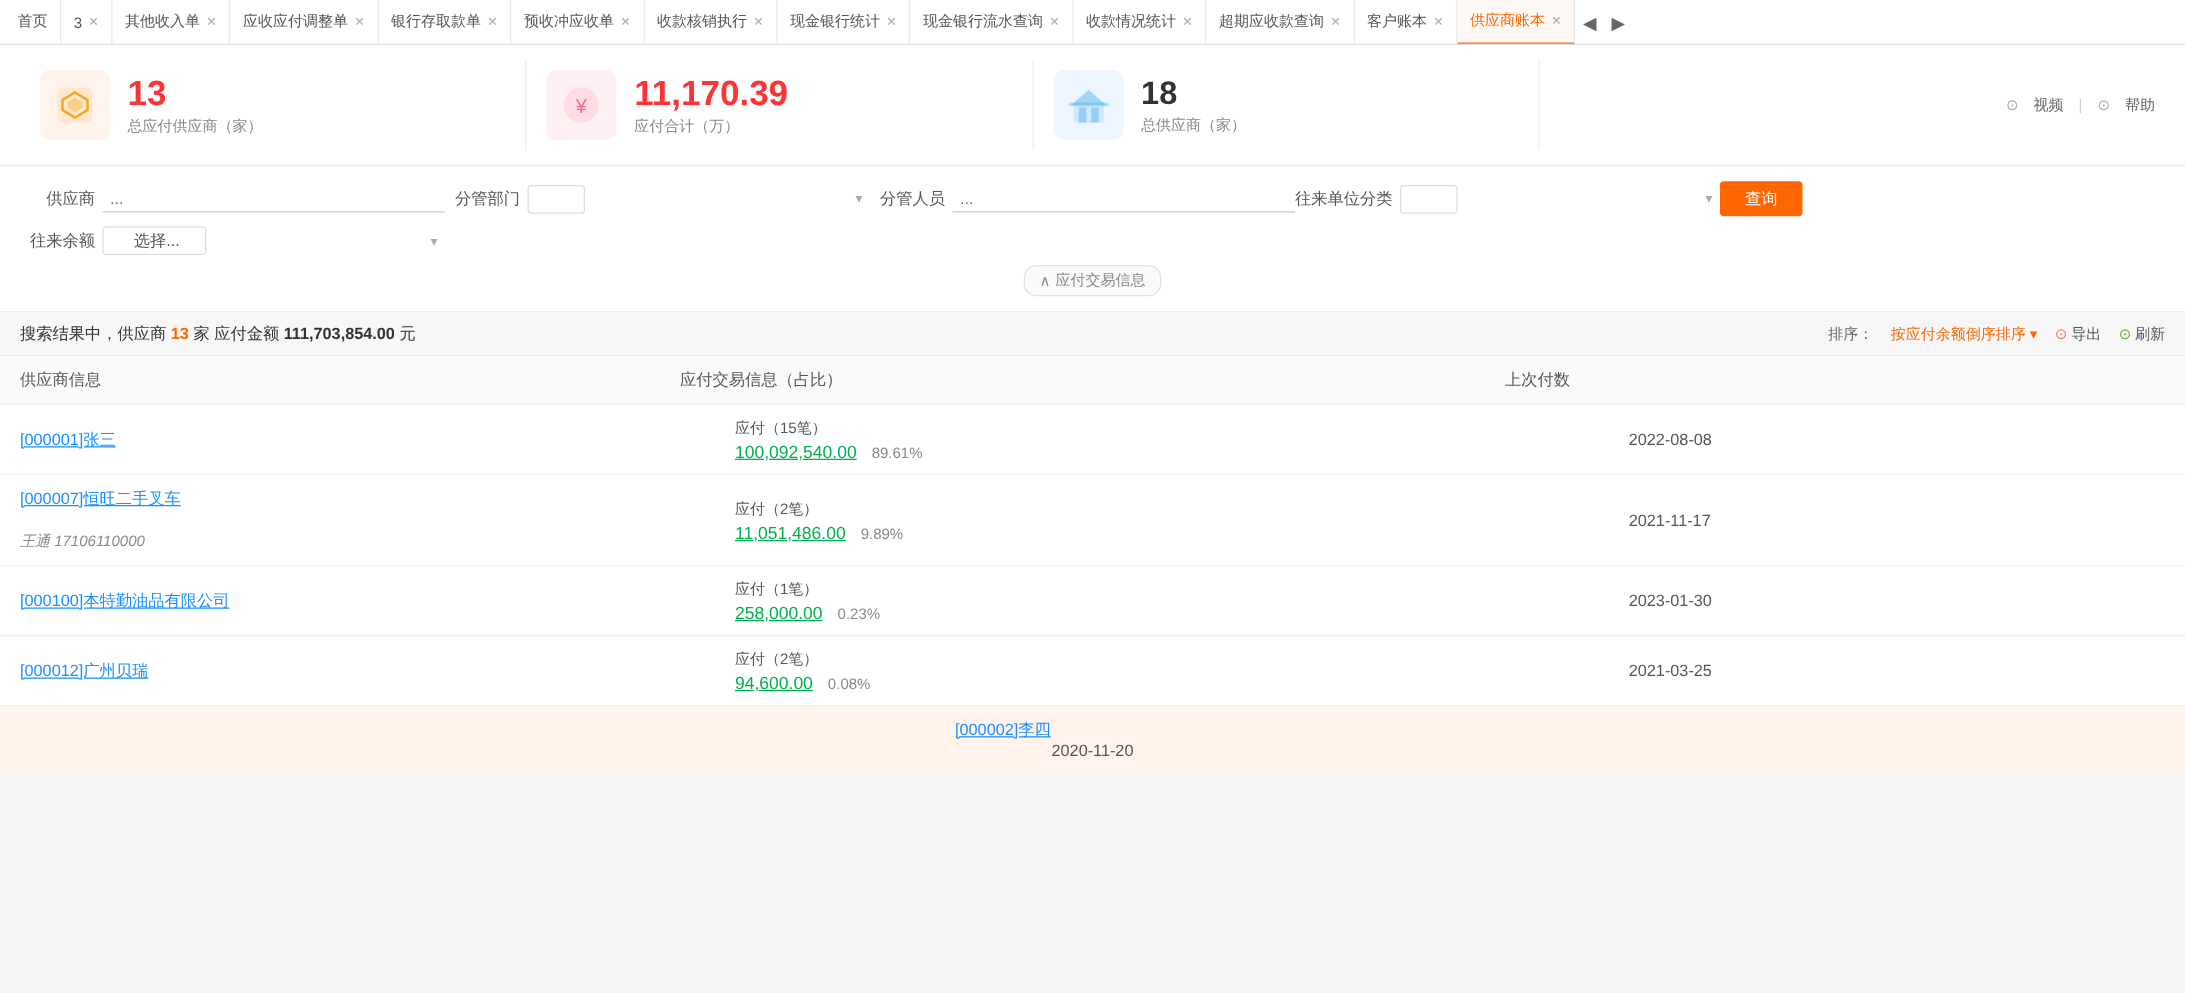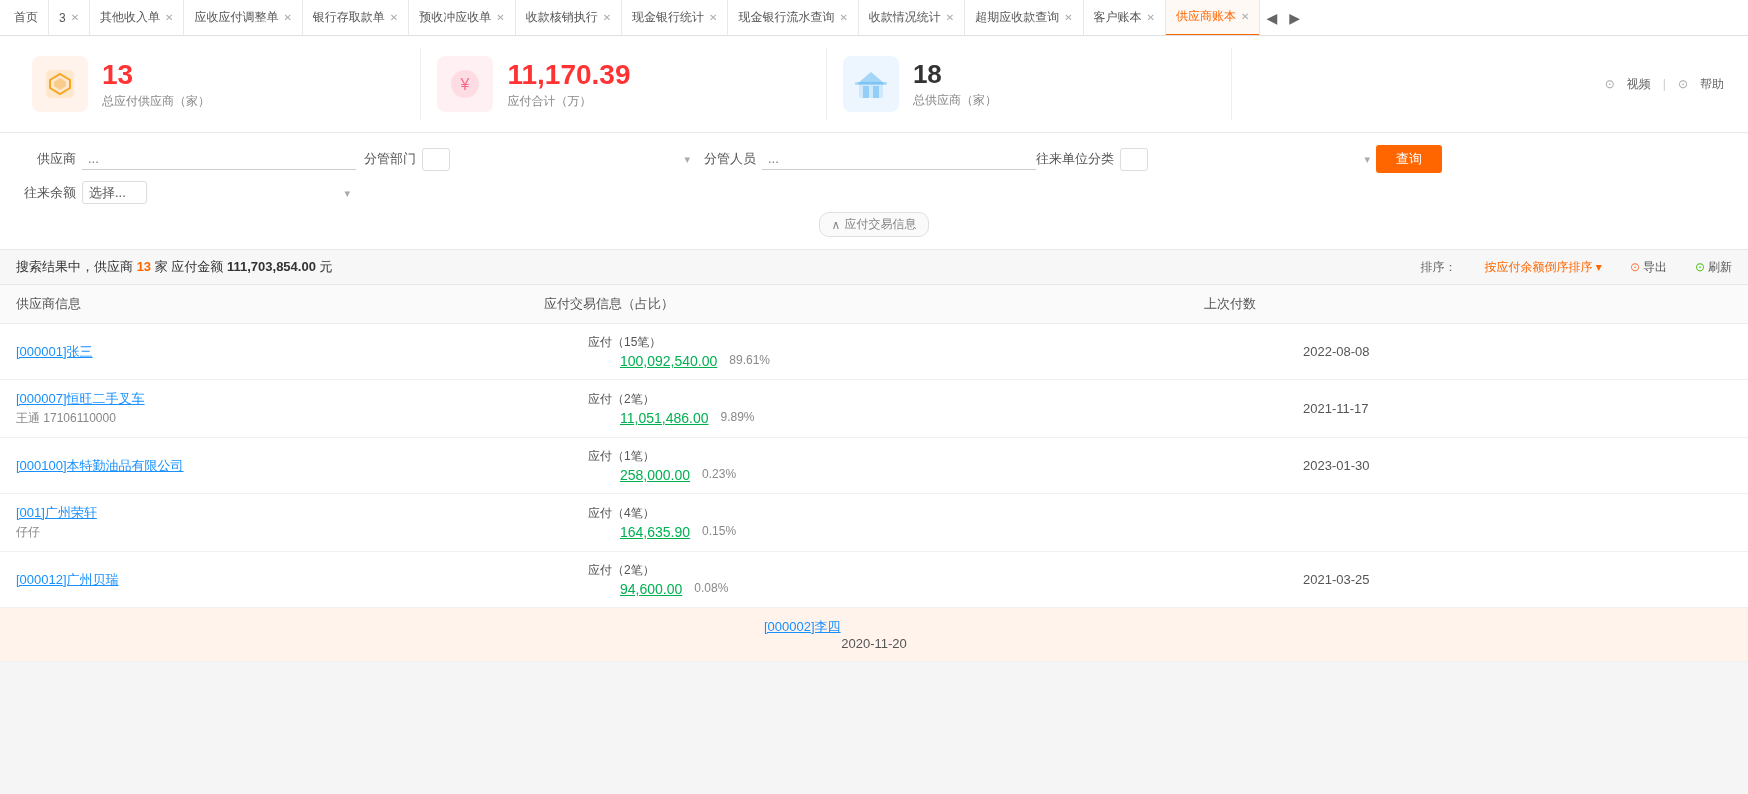--- a/index.html
+++ b/index.html
@@ -50,21 +50,21 @@
       background: #fff; padding: 12px 16px; border-bottom: 1px solid #e8e8e8;
     }
     .filter-row { display: flex; align-items: center; gap: 0; margin-bottom: 8px; flex-wrap: wrap; }
     .filter-item { display: flex; align-items: center; gap: 6px; flex: 1; min-width: 180px; max-width: 340px; }
     .filter-label { color: #555; white-space: nowrap; font-size: 13px; min-width: 60px; text-align: right; }
     .filter-input {
       flex: 1; border: none; border-bottom: 1px solid #ccc; padding: 3px 6px;
       font-size: 13px; color: #999; outline: none; background: transparent;
     }
     .filter-select {
-      flex: 1; border: 1px solid #ddd; border-radius: 3px; padding: 3px 20px 3px 6px;
+      flex: 1; border: 1px solid #ddd; border-radius: 3px; padding: 3px 20px 3px 24px;
       font-size: 13px; color: #555; background: #fff; outline: none; cursor: pointer;
       appearance: none; position: relative;
     }
     .select-wrapper { flex: 1; position: relative; }
     .select-wrapper::after {
       content: '▾'; position: absolute; right: 6px; top: 50%; transform: translateY(-50%);
       color: #aaa; pointer-events: none; font-size: 11px;
     }
     .btn-query {
       background: #ff6600; color: #fff; border: none; border-radius: 3px;
@@ -79,21 +79,21 @@
       border: 1px solid #e0e0e0; border-radius: 10px; background: #fafafa;
     }
 
     
     .results-bar {
       background: #f7f7f7; padding: 8px 16px; border-bottom: 1px solid #e8e8e8;
       display: flex; align-items: center; justify-content: space-between;
     }
     .results-info { font-size: 13px; color: #555; }
     .results-info span { color: #333; }
-    .results-actions { display: flex; align-items: center; gap: 28px; font-size: 12px; color: #555; }
+    .results-actions { display: flex; align-items: center; gap: 14px; font-size: 12px; color: #555; }
     .results-actions span { cursor: pointer; white-space: nowrap; }
     .sort-label { color: #666; }
     .sort-value { color: #ff6600; cursor: pointer; }
 
     
     .table-area { background: #fff; }
     .table-header {
       display: flex; align-items: center; padding: 10px 16px;
       border-bottom: 1px solid #eee; background: #fafafa;
     }
@@ -102,26 +102,26 @@
     .col-lastpay { flex: 1.5; font-weight: 500; color: #555; font-size: 13px; }
     .col-extra { flex: 0.5; }
 
     .table-row {
       display: flex; align-items: center; padding: 10px 16px;
       border-bottom: 1px solid #f0f0f0; cursor: pointer; transition: background 0.1s;
     }
     .table-row.highlighted { background: #fff3ec; flex-direction: column; }
 
     .supplier-link { color: #1890ff; text-decoration: underline; font-size: 13px; cursor: pointer; }
-    .supplier-sub { color: #888; font-size: 12px; margin-top: 2px; }
+    .supplier-sub { color: #888; font-size: 12px; margin-top: 17px; font-style: italic; }
 
     .trans-label { color: #555; font-size: 12px; margin-bottom: 2px; }
     .trans-amount { color: #00b050; font-size: 14px; font-weight: 500; text-decoration: underline; cursor: pointer; }
     .trans-percent { color: #888; font-size: 12px; margin-left: 12px; }
-    .trans-row { display: flex; align-items: flex-start; gap: 0; margin-left: 32px; }
+    .trans-row { display: flex; align-items: flex-end; gap: 0; }
 
     .lastpay-date { color: #555; font-size: 13px; }
 
     .scrollbar-placeholder { width: 8px; }
 
     
     .table-container { position: relative; max-height: calc(100vh - 320px); overflow-y: auto; }
   </style>
 </head>
 <body>
@@ -367,36 +367,20 @@
         <div class="trans-row">
           <span class="trans-amount">258,000.00</span>
           <span class="trans-percent">0.23%</span>
         </div>
       </div>
       <div class="col-lastpay">
         <span class="lastpay-date">2023-01-30</span>
       </div>
     </div>
 
-    <div class="table-row">
-      <div class="col-supplier">
-        <div class="supplier-link">[001]广州荣轩</div>
-        <div class="supplier-sub">仔仔</div>
-      </div>
-      <div class="col-transaction">
-        <div class="trans-label">应付（4笔）</div>
-        <div class="trans-row">
-          <span class="trans-amount">164,635.90</span>
-          <span class="trans-percent">0.15%</span>
-        </div>
-      </div>
-      <div class="col-lastpay">
-        <span class="lastpay-date"></span>
-      </div>
-    </div>
 
     <div class="table-row">
       <div class="col-supplier">
         <div class="supplier-link">[000012]广州贝瑞</div>
       </div>
       <div class="col-transaction">
         <div class="trans-label">应付（2笔）</div>
         <div class="trans-row">
           <span class="trans-amount">94,600.00</span>
           <span class="trans-percent">0.08%</span>

